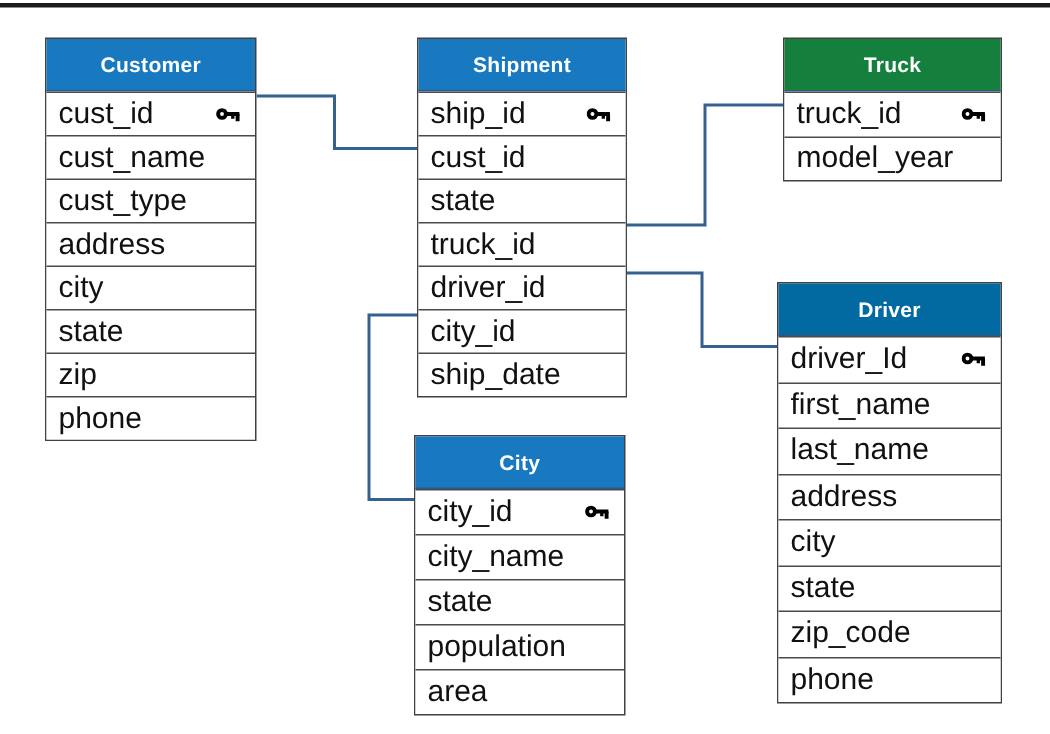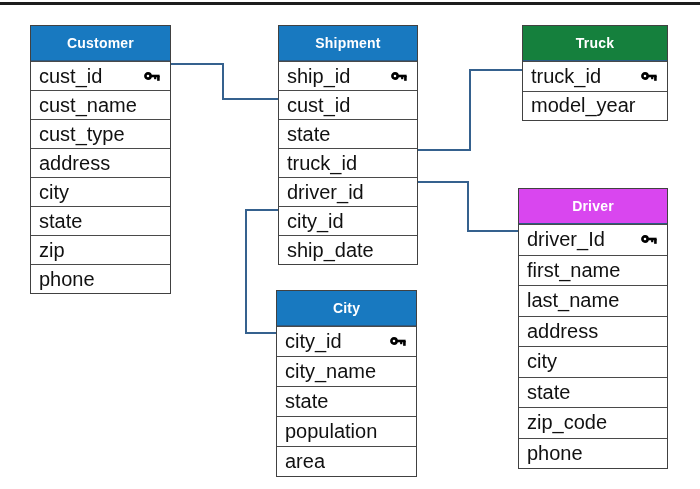--- a/index.html
+++ b/index.html
@@ -150,21 +150,21 @@
         <line x1="14.4" y1="5" x2="14.4" y2="9.8" stroke="#000" stroke-width="2.6"></line>
         <line x1="11.2" y1="5" x2="11.2" y2="8.2" stroke="#000" stroke-width="2.2"></line>
       </svg>
     </div>
     <div class="tbl-row">
         <span class="fname">model_year</span>
       </div>
   </div>
 
   <div class="entity tbl-driver">
-    <div class="tbl-header" style="background: #d946ef; color: rgb(255, 255, 255);">
+    <div class="tbl-header" style="background: #0369a1; color: rgb(255, 255, 255);">
       <span>Driver</span>
     </div>
     <div class="tbl-row">
       <span class="fname">driver_Id</span>
       <svg class="key-icon" width="17" height="11" viewBox="0 0 17 11">
         <circle cx="4" cy="5" r="2.6" fill="none" stroke="#000" stroke-width="2.6"></circle>
         <line x1="6.9" y1="5" x2="15.6" y2="5" stroke="#000" stroke-width="2.6"></line>
         <line x1="14.4" y1="5" x2="14.4" y2="9.8" stroke="#000" stroke-width="2.6"></line>
         <line x1="11.2" y1="5" x2="11.2" y2="8.2" stroke="#000" stroke-width="2.2"></line>
       </svg>

